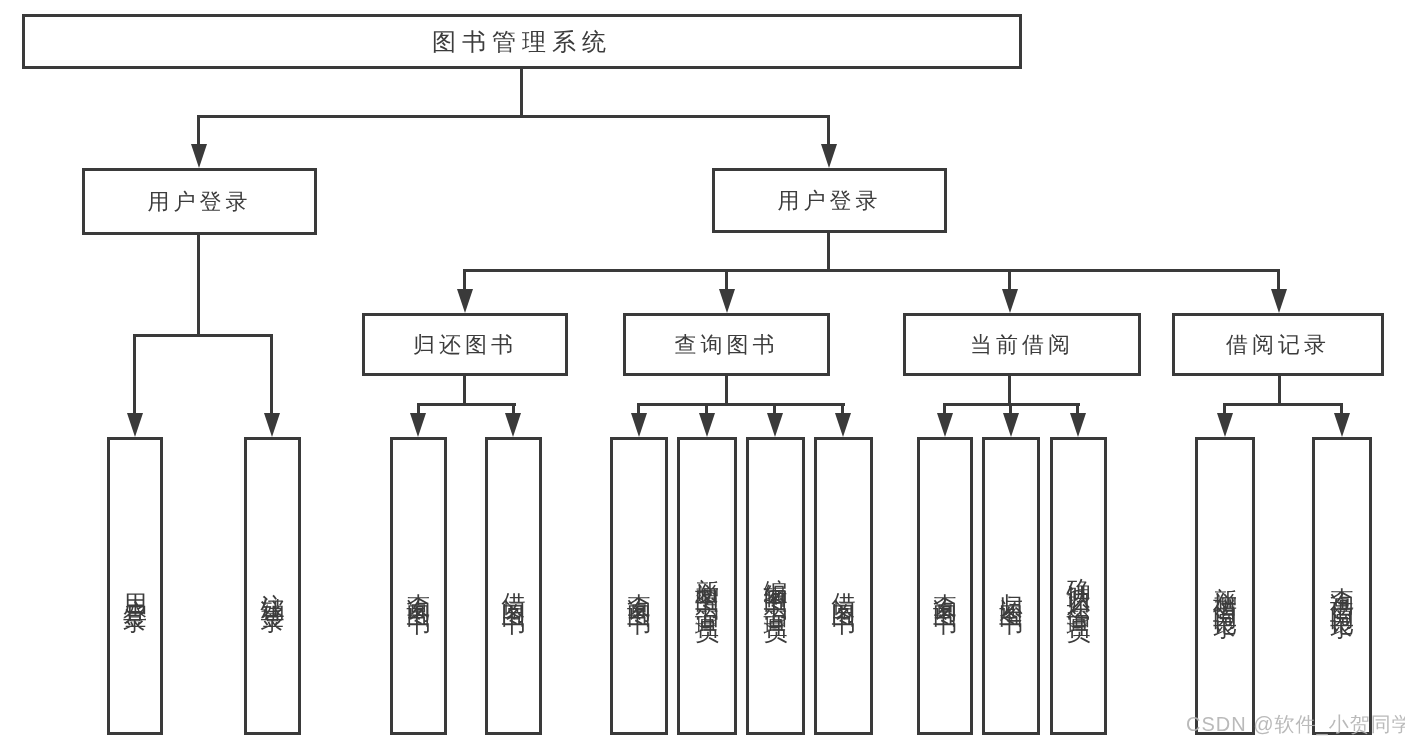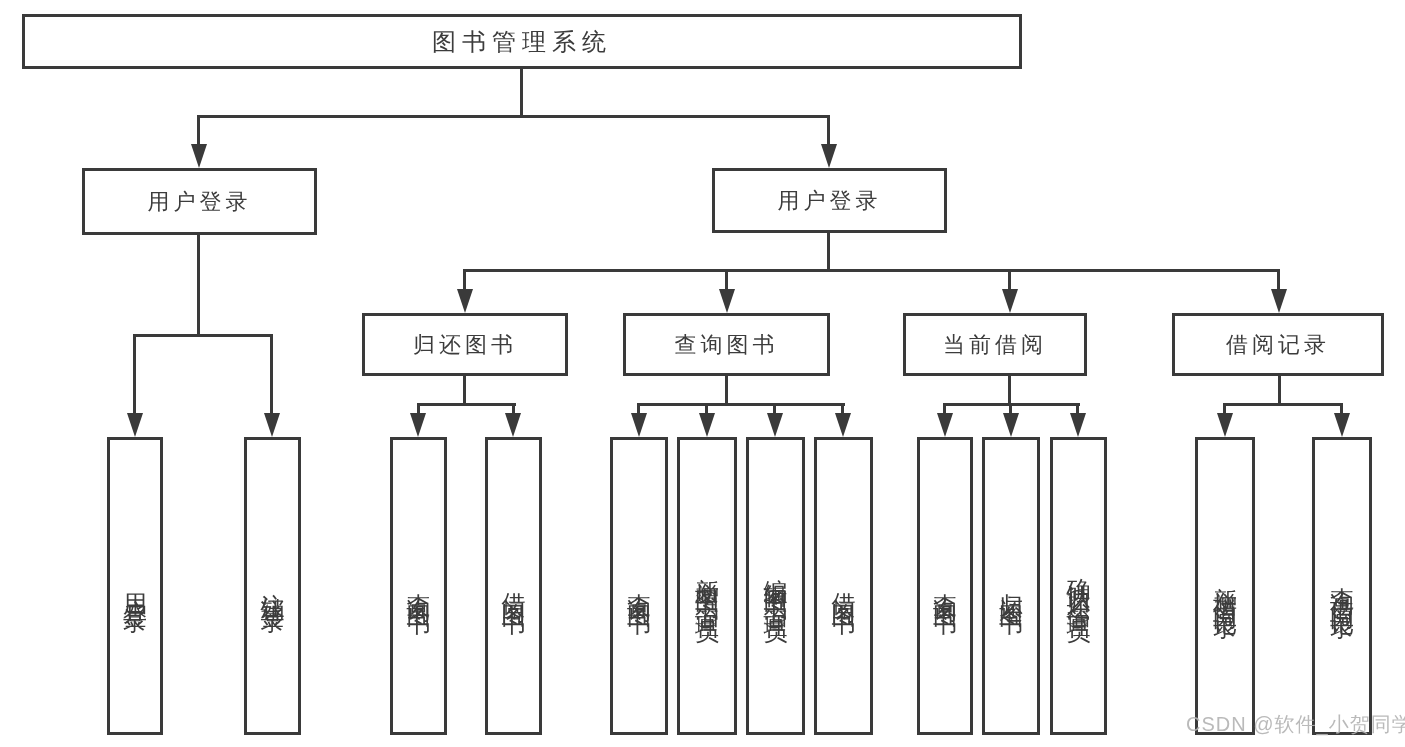--- a/index.html
+++ b/index.html
@@ -40,21 +40,21 @@
 
 <div class="canvas">
 
   <div class="bx ttl" style="left:22px;top:14px;width:1000px;height:55px;">图书管理系统</div>
 
   <div class="bx lv" style="left:82px;top:168px;width:235px;height:67px;">用户登录</div>
   <div class="bx lv" style="left:712px;top:168px;width:235px;height:65px;">用户登录</div>
 
   <div class="bx lv" style="left:362px;top:313px;width:206px;height:63px;">归还图书</div>
   <div class="bx lv" style="left:623px;top:313px;width:207px;height:63px;">查询图书</div>
-  <div class="bx lv" style="left:903px;top:313px;width:184px;height:63px;">当前借阅</div>
+  <div class="bx lv" style="left:903px;top:313px;width:238px;height:63px;">当前借阅</div>
   <div class="bx lv" style="left:1172px;top:313px;width:212px;height:63px;">借阅记录</div>
 
   <div class="bx vert" style="left:107px;top:437px;width:56px;height:298px;">用户登录</div>
   <div class="bx vert" style="left:244px;top:437px;width:57px;height:298px;">注销登录</div>
 
   <div class="bx vert" style="left:390px;top:437px;width:57px;height:298px;">查询图书</div>
   <div class="bx vert" style="left:485px;top:437px;width:57px;height:298px;">借阅图书</div>
 
   <div class="bx vert" style="left:610px;top:437px;width:58px;height:298px;">查询图书</div>
   <div class="bx vert" style="left:677px;top:437px;width:60px;height:298px;">新增图书（管理员）</div>

